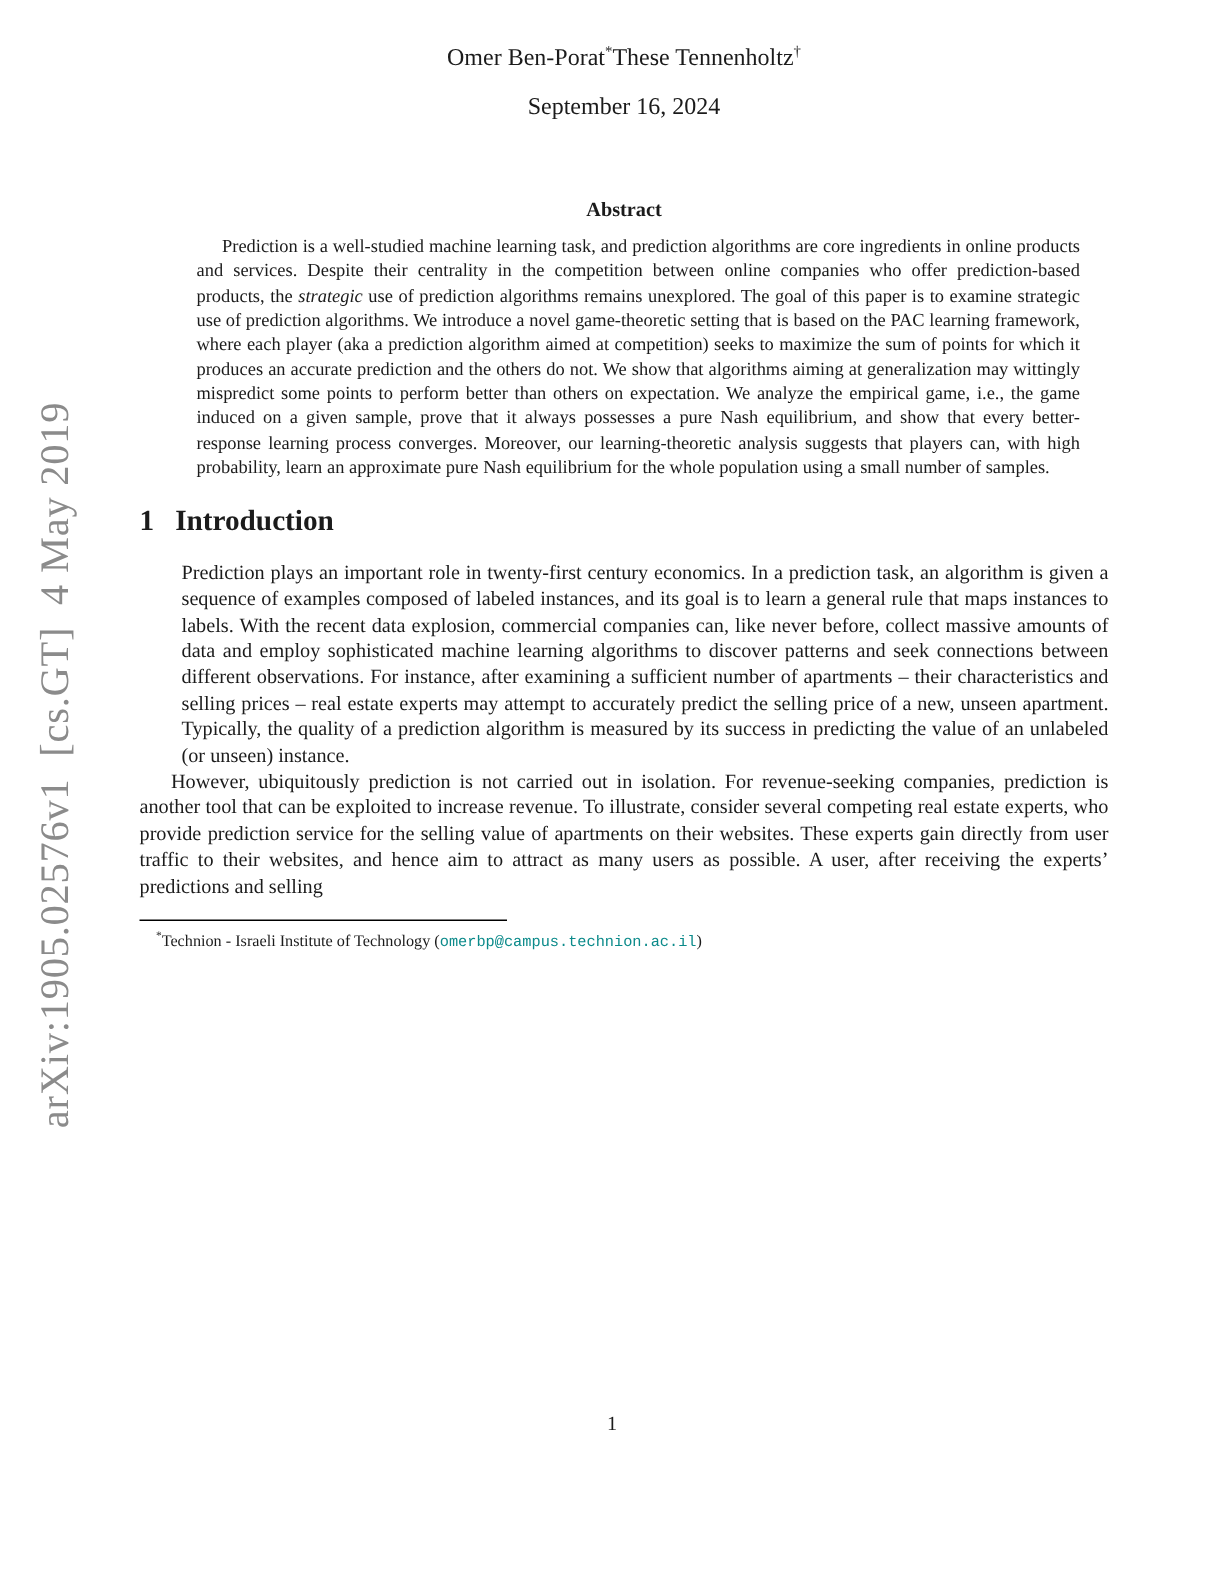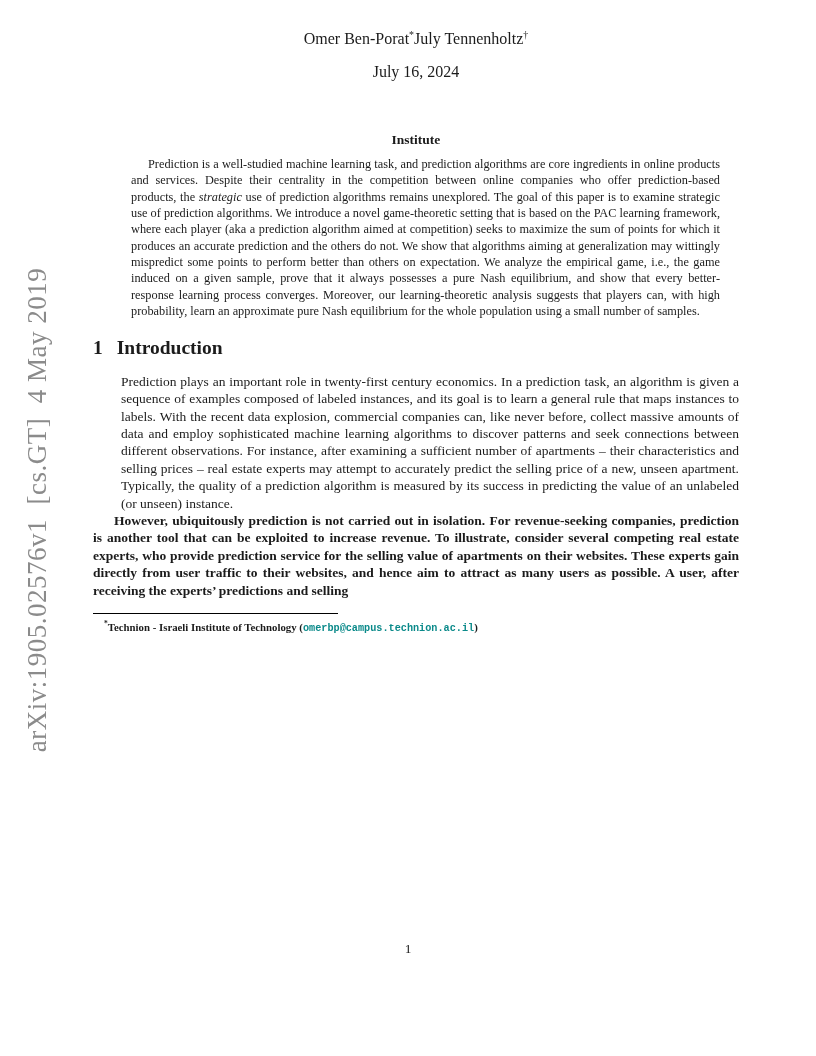--- a/index.html
+++ b/index.html
@@ -72,22 +72,22 @@
   }
   .section-heading .sec-title { margin-left: 14px; }
   .body-par {
     font-size: 13.5px;
     line-height: 17.4px;
     text-align: justify;
     margin: 0;
     hyphens: none;
   }
   .body-par.first { margin-top: 15px; text-indent: 0; margin-left: 28px; }
-  .body-par.indented { text-indent: 21px; font-weight: bold; }
-  .footnotes { margin-top: 14px; font-weight: bold; }
+  .body-par.indented { text-indent: 21px; }
+  .footnotes { margin-top: 14px; }
   .footnote-rule {
     width: 245px;
     height: 0;
     border-top: 1px solid #000000;
   }
   .footnote {
     margin: 3px 0 0 0;
     padding-left: 11px;
     font-size: 10.8px;
     line-height: 14.2px;
@@ -115,26 +115,26 @@
 
 <div class="paper">
 
   <div class="arxiv-stamp">arXiv:1905.02576v1  [cs.GT]  4 May 2019</div>
 
   <div class="content">
 
 
     <div class="authors">
       <span class="author"><span>Omer Ben-Porat</span><sup>*</sup></span>
-      <span class="author"><span>July Tennenholtz</span><sup>†</sup></span>
+      <span class="author"><span>These Tennenholtz</span><sup>†</sup></span>
     </div>
 
-    <div class="date">July 16, 2024</div>
+    <div class="date">September 16, 2024</div>
 
-    <div class="abstract-heading">Institute</div>
+    <div class="abstract-heading">Abstract</div>
 
     <p class="abstract-body"><span>Prediction is a well-studied machine learning task, and prediction algorithms are core ingredients in online products and services. Despite their centrality in the competition between online companies who offer prediction-based products, the </span><em>strategic</em><span> use of prediction algorithms remains unexplored. The goal of this paper is to examine strategic use of prediction algorithms. We introduce a novel game-theoretic setting that is based on the PAC learning framework, where each player (aka a prediction algorithm aimed at competition) seeks to maximize the sum of points for which it produces an accurate prediction and the others do not. We show that algorithms aiming at generalization may wittingly mispredict some points to perform better than others on expectation. We analyze the empirical game, i.e., the game induced on a given sample, prove that it always possesses a pure Nash equilibrium, and show that every better-response learning process converges. Moreover, our learning-theoretic analysis suggests that players can, with high probability, learn an approximate pure Nash equilibrium for the whole population using a small number of samples.</span></p>
 
     <h2 class="section-heading"><span class="sec-num">1</span><span class="sec-title">Introduction</span></h2>
 
     <p class="body-par first">Prediction plays an important role in twenty-first century economics. In a prediction task, an algorithm is given a sequence of examples composed of labeled instances, and its goal is to learn a general rule that maps instances to labels. With the recent data explosion, commercial companies can, like never before, collect massive amounts of data and employ sophisticated machine learning algorithms to discover patterns and seek connections between different observations. For instance, after examining a sufficient number of apartments – their characteristics and selling prices – real estate experts may attempt to accurately predict the selling price of a new, unseen apartment. Typically, the quality of a prediction algorithm is measured by its success in predicting the value of an unlabeled (or unseen) instance.</p>
 
     <p class="body-par indented">However, ubiquitously prediction is not carried out in isolation. For revenue-seeking companies, prediction is another tool that can be exploited to increase revenue. To illustrate, consider several competing real estate experts, who provide prediction service for the selling value of apartments on their websites. These experts gain directly from user traffic to their websites, and hence aim to attract as many users as possible. A user, after receiving the experts’ predictions and selling</p>
 
     <div class="footnotes">

